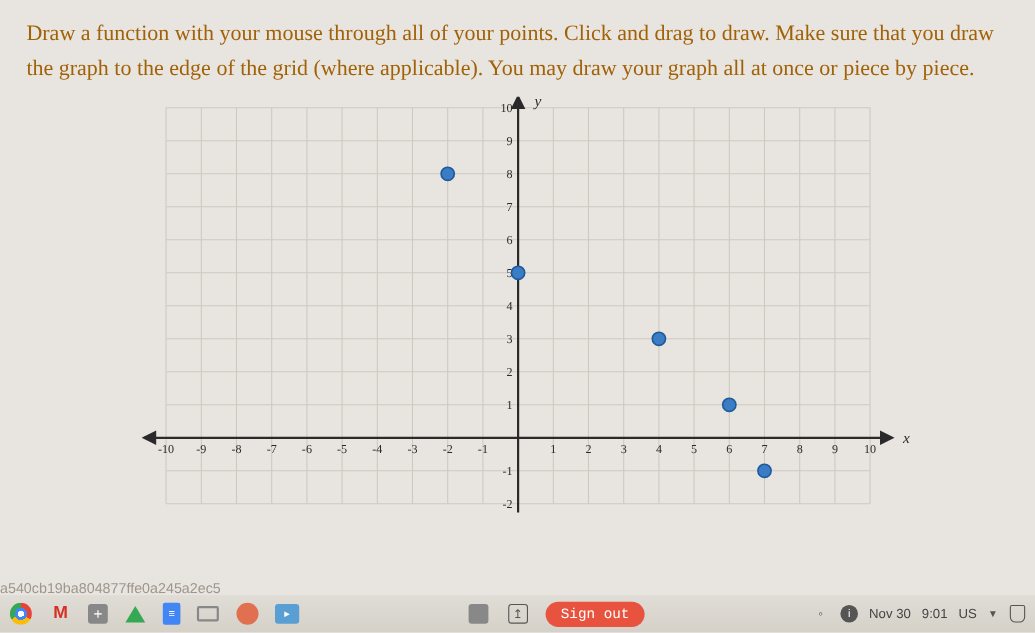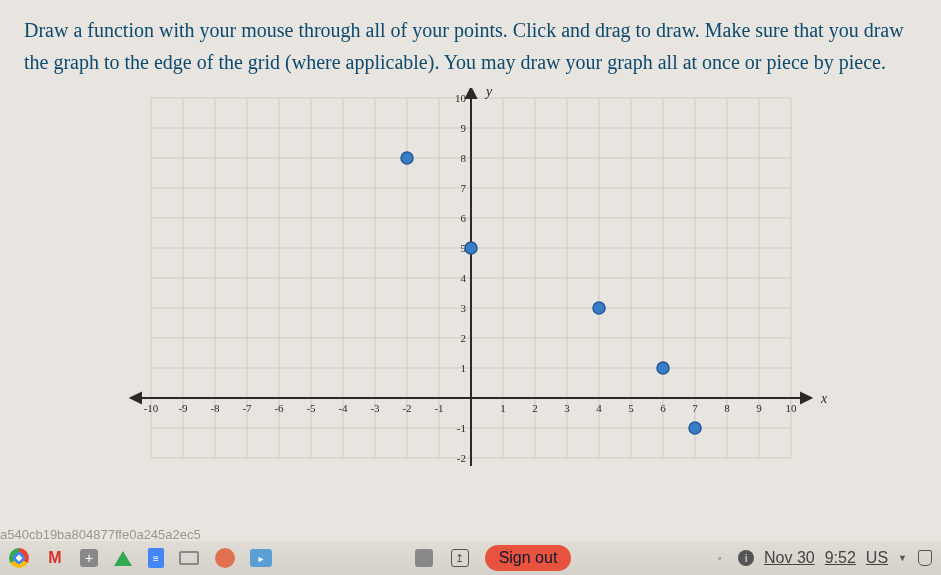--- a/index.html
+++ b/index.html
@@ -8,21 +8,21 @@
       height: 575px;
       background: #e8e4df;
       font-family: Georgia, 'Times New Roman', serif;
       overflow: hidden;
       position: relative;
     }
     .instructions {
       padding: 14px 24px 10px 24px;
       font-size: 20px;
       line-height: 1.6;
-      color: #0c4a6e;
+      color: #a16207;
     }
     .graph-container {
       position: relative;
       width: 760px;
       height: 390px;
       margin: 0 auto;
     }
     .graph-svg {
       width: 100%;
       height: 100%;
@@ -93,30 +93,31 @@
       position: relative;
     }
     .docs-icon { background: #4285f4; color: #fff; border-radius: 2px; width: 16px; height: 20px; font-size: 10px; }
     .rect-icon { border: 2px solid #888; width: 20px; height: 14px; border-radius: 2px; }
     .avatar-icon { background: #e07050; border-radius: 50%; width: 20px; height: 20px; }
     .screen-icon { background: #5a9fd4; border-radius: 3px; width: 22px; height: 18px; display:flex; align-items:center; justify-content:center; color:#fff; font-size:10px;}
     .app-icon { background: #888; border-radius: 3px; width: 18px; height: 18px; }
     .share-icon { border: 1.5px solid #555; border-radius: 3px; width: 18px; height: 18px; display:flex; align-items:center; justify-content:center; font-size:11px; color:#555;}
     .signout-btn {
       background: #e8533f;
-      color: #0f172a;
+      color: #ffffff;
       border-radius: 14px;
       padding: 4px 14px;
-      font-size: 16px;
+      font-size: 13px;
       border: none;
       cursor: pointer;
+      font-family: Liberation Mono, monospace;
     }
     .sys-icon { width: 16px; height: 16px; display:flex; align-items:center; justify-content:center; font-size:12px; color:#555; }
     .badge-circle { background: #555; color:#fff; border-radius:50%; width:16px; height:16px; font-size:10px; display:flex; align-items:center; justify-content:center;}
-    .tb-text { font-size: 16px; color: #444; text-decoration: underline; }
+    .tb-text { font-size: 12px; color: #444; }
     .dropdown-caret { font-size: 9px; color:#555; }
     .notif-icon { width: 14px; height: 16px; border:1.5px solid #555; border-radius: 2px 2px 5px 5px; }
   </style>
 </head>
 <body>
 
 <div class="instructions">Draw a function with your mouse through all of your points. Click and drag to draw. Make sure that you draw the graph to the edge of the grid (where applicable). You may draw your graph all at once or piece by piece.</div>
 
 <div class="graph-container">
   <svg class="graph-svg" viewBox="0 0 760 390">
@@ -245,20 +246,20 @@
       </div>
     <div class="tb-icon">
         <div class="share-icon">↥</div>
       </div>
     <button class="signout-btn">Sign out</button>
   </div>
   <div class="taskbar-right">
     <div class="sys-icon">◦</div>
     <div class="badge-circle">i</div>
     <span class="tb-text">Nov 30</span>
-    <span class="tb-text">9:52</span>
+    <span class="tb-text">9:01</span>
     <span class="tb-text">US</span>
     <span class="dropdown-caret">▼</span>
     <div class="sys-icon">
         <div class="notif-icon"></div>
       </div>
   </div>
 </div>
 
 </body></html>

